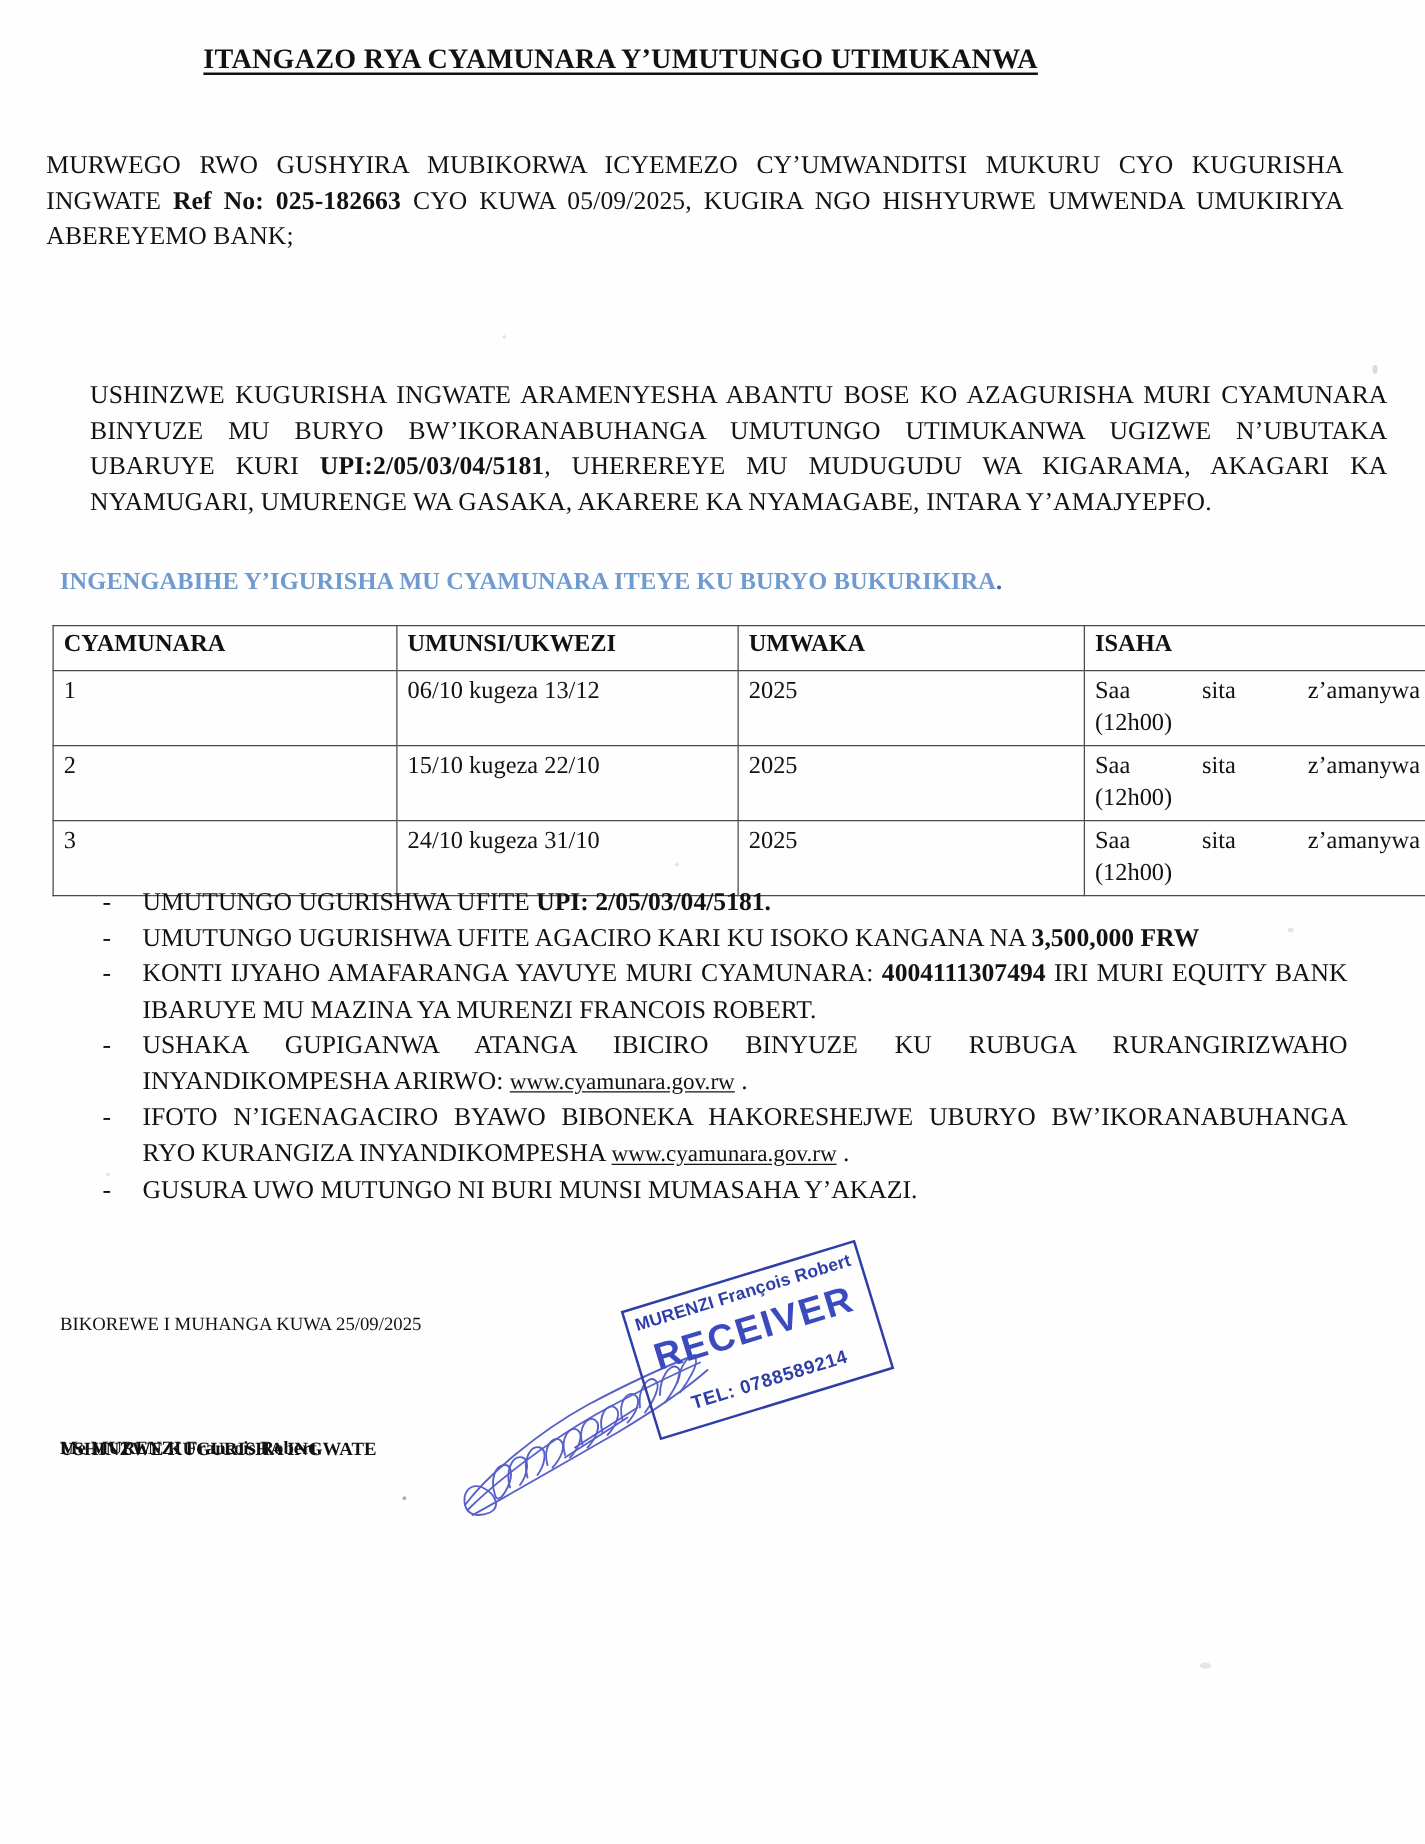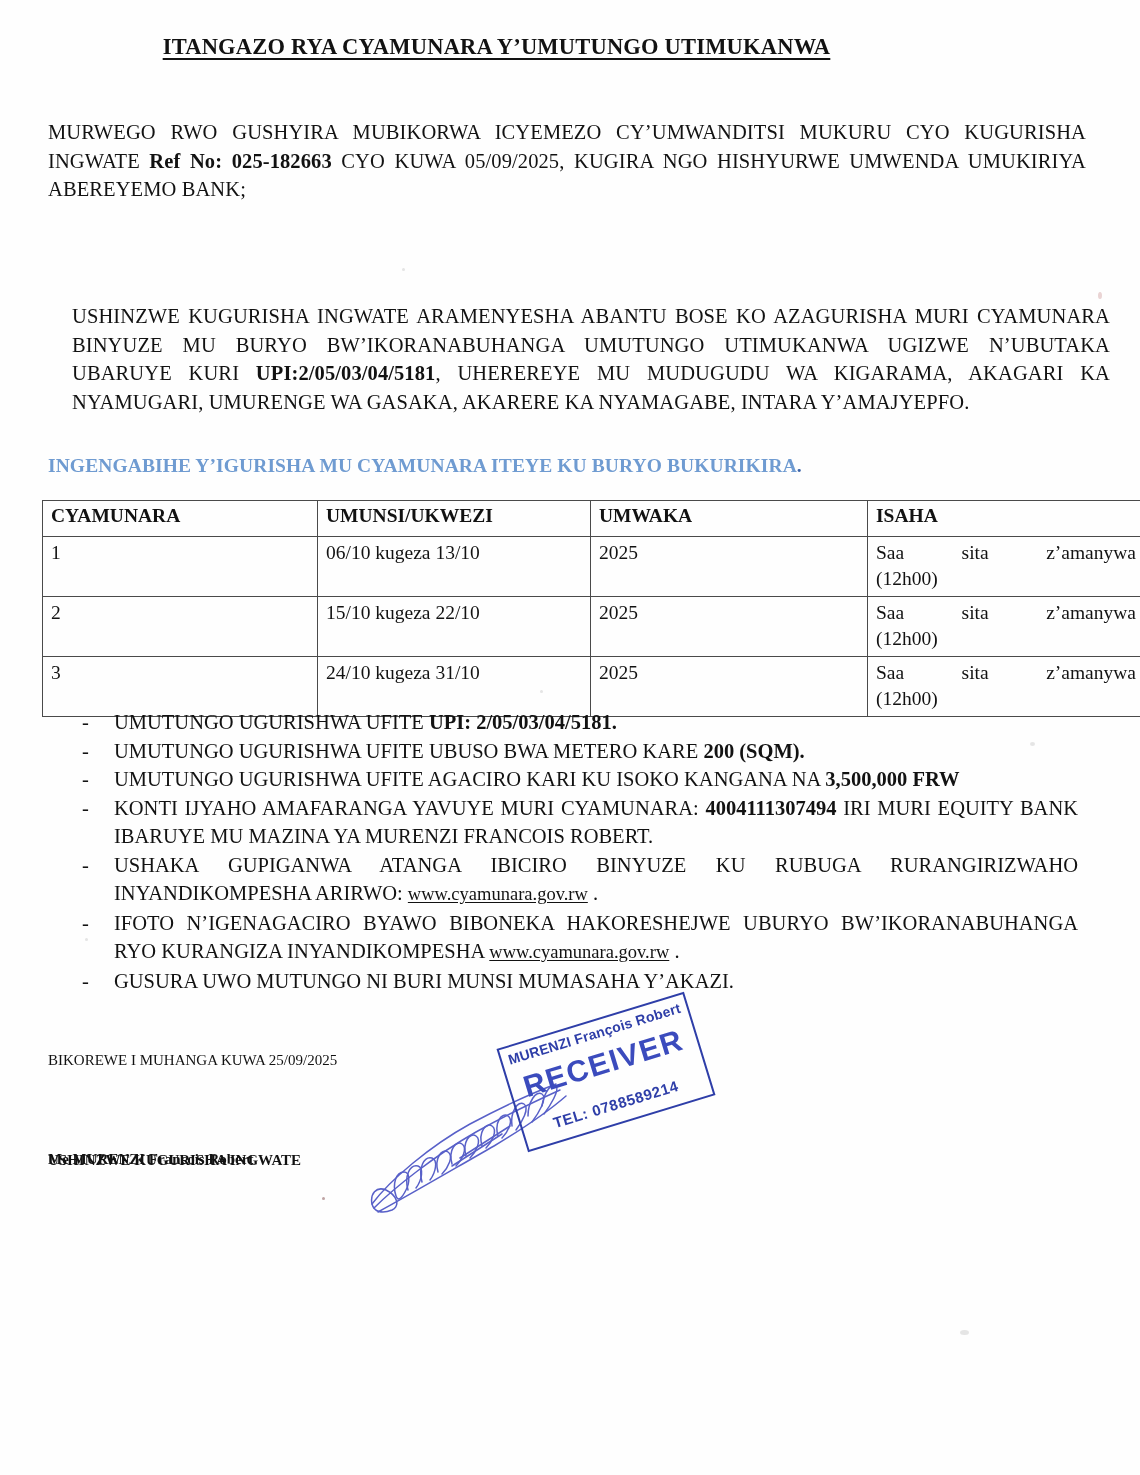--- a/index.html
+++ b/index.html
@@ -37,21 +37,21 @@
 
   
   .para {
     position: absolute;
     font-size: 20.5px;
     line-height: 28.5px;
     text-align: justify;
     text-justify: inter-word;
     letter-spacing: 0.1px;
   }
-  .para-1 { top: 118px; left: 48px; width: 1038px; }
+  .para-1 { top: 118px; left: 37px; width: 1038px; }
   .para-2 { top: 302px; left: 40px; width: 1038px; margin-left: 32px; }
   .para b { font-weight: bold; }
 
   
   .blue-heading {
     position: absolute;
     top: 455px;
     left: 48px;
     width: 1030px;
     font-size: 19.5px;
@@ -234,21 +234,21 @@
       <tr>
         <th class="col-a">CYAMUNARA</th>
         <th class="col-b">UMUNSI/UKWEZI</th>
         <th class="col-c">UMWAKA</th>
         <th class="col-d">ISAHA</th>
       </tr>
     </thead>
     <tbody>
       <tr>
         <td>1</td>
-        <td>06/10 kugeza 13/10</td>
+        <td>06/10 kugeza 13/12</td>
         <td>2025</td>
         <td>
           <div class="isaha-line">
             <span>Saa</span>
             <span>sita</span>
             <span>z’amanywa</span>
           </div>
           <div>(12h00)</div>
         </td>
       </tr>
@@ -280,23 +280,20 @@
       </tr>
     </tbody>
   </table>
 
   <div class="bullets">
 
     <div class="bullet-row">
       <span>UMUTUNGO UGURISHWA UFITE </span><b>UPI: 2/05/03/04/5181.</b>
     </div>
 
-    <div class="bullet-row">
-      <span>UMUTUNGO UGURISHWA UFITE UBUSO BWA METERO KARE </span><b>200 (SQM).</b>
-    </div>
 
     <div class="bullet-row">
       <span>UMUTUNGO UGURISHWA UFITE AGACIRO KARI KU ISOKO KANGANA NA </span><b>3,500,000 FRW</b>
     </div>
 
     <div class="bullet-row">
       <span>KONTI IJYAHO AMAFARANGA YAVUYE MURI CYAMUNARA: </span><b>4004111307494</b><span> IRI MURI EQUITY BANK IBARUYE MU MAZINA YA MURENZI FRANCOIS ROBERT.</span>
     </div>
 
     <div class="bullet-row">

